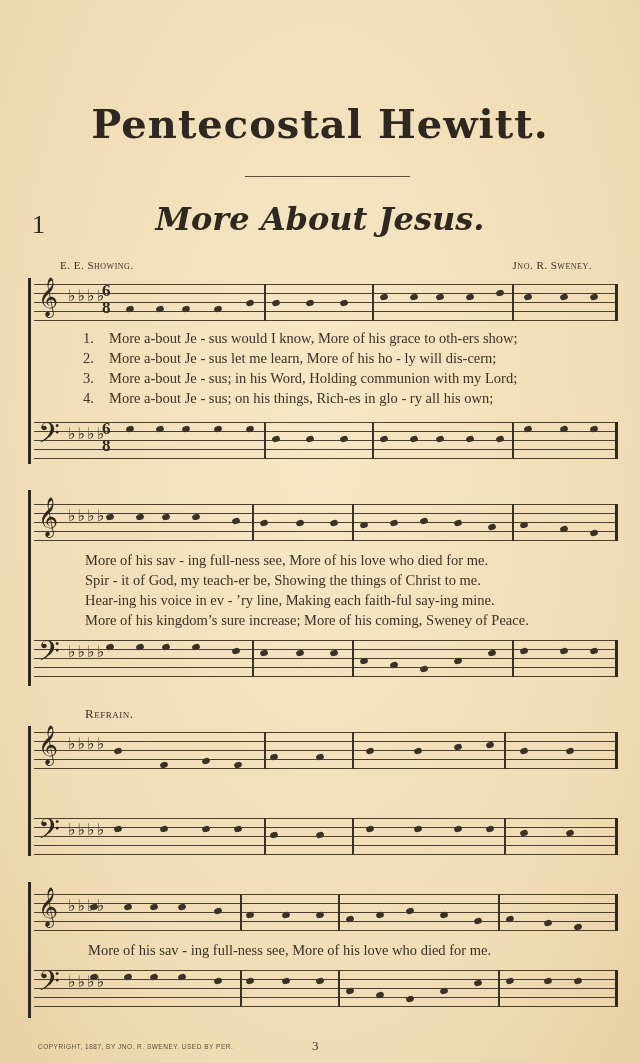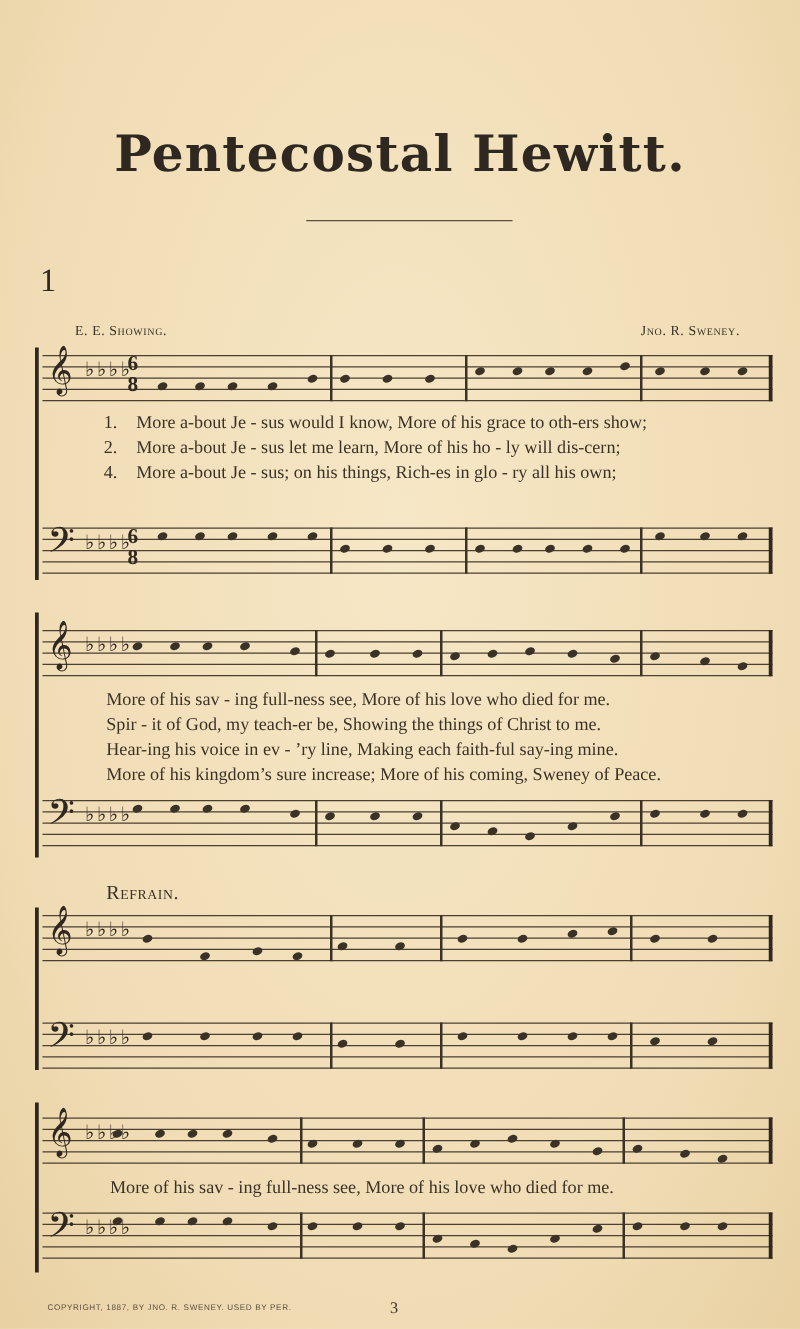--- a/index.html
+++ b/index.html
@@ -17,33 +17,34 @@
   .staff{position:absolute;left:6px;right:0;height:36px;}
   .staff .line{position:absolute;left:0;right:0;height:1px;background:#4a3f33;}
   .staff .bar{position:absolute;top:0;height:37px;width:1.5px;background:#3a3127;}
   .staff .end{position:absolute;right:0;top:0;height:37px;width:3px;background:#2f2820;}
   .clef{position:absolute;left:4px;font-size:34px;line-height:1;color:#2f2820;}
   .keysig{position:absolute;left:34px;top:2px;font-size:16px;letter-spacing:2px;color:#2f2820;}
   .timesig{position:absolute;left:68px;top:-2px;font-size:17px;font-weight:bold;line-height:17px;color:#2f2820;}
   .note{position:absolute;width:8px;height:6px;border-radius:50%;background:#3a3127;transform:rotate(-20deg);}
   .lyrics{position:absolute;font-size:14.5px;line-height:20px;white-space:nowrap;color:#3a3127;}
   .lyrics .num{display:inline-block;width:26px;}
-  .refrain-label{position:absolute;left:85px;top:706px;font-size:16px;font-variant:small-caps;letter-spacing:.5px;text-align:center;}
+  .refrain-label{position:absolute;left:85px;top:706px;font-size:13px;font-variant:small-caps;letter-spacing:.5px;text-align:center;}
   .footer{position:absolute;top:1043px;left:38px;font-family:"Liberation Sans",sans-serif;font-size:6.5px;letter-spacing:.5px;color:#5a4e40;}
   .pagenum{position:absolute;top:1038px;left:312px;font-size:13px;color:#3a3127;}
 </style>
 </head>
 <body>
 
 <div class="page">
 
   <div class="title">Pentecostal Hewitt.</div>
   <div class="rule"></div>
 
   <div class="hymn-num">1</div>
+  <div class="hymn-title">More About Jesus.</div>
 
   <div class="credit left">E. E. Showing.</div>
   <div class="credit right">Jno. R. Sweney.</div>
 
   <div class="system" style="top:278px;height:186px;">
     <div class="bracket"></div>
     <div class="staff" style="top:6px;">
       <div class="line" style="top:0"></div>
         <div class="line" style="top:9px"></div>
         <div class="line" style="top:18px"></div>
@@ -105,20 +106,21 @@
         <div class="note" style="left:402px;top:14px"></div>
         <div class="note" style="left:432px;top:14px"></div>
         <div class="note" style="left:462px;top:14px"></div>
       <div class="note" style="left:490px;top:4px"></div>
         <div class="note" style="left:526px;top:4px"></div>
         <div class="note" style="left:556px;top:4px"></div>
     </div>
     <div class="lyrics" style="left:55px;top:50px;">
       <div><span class="num">1.</span><span>More a-bout  Je - sus would I know, More of his grace to oth-ers show;</span></div>
       <div><span class="num">2.</span><span>More a-bout  Je - sus  let  me learn,  More of his ho  -  ly  will  dis-cern;</span></div>
+      <div><span class="num">3.</span><span>More a-bout  Je - sus;  in  his Word, Holding communion with my Lord;</span></div>
       <div><span class="num">4.</span><span>More a-bout  Je - sus; on his things, Rich-es in  glo - ry  all  his own;</span></div>
     </div>
   </div>
 
   <div class="system" style="top:490px;height:196px;">
     <div class="bracket"></div>
     <div class="staff" style="top:14px;">
       <div class="line" style="top:0"></div>
         <div class="line" style="top:9px"></div>
         <div class="line" style="top:18px"></div>

